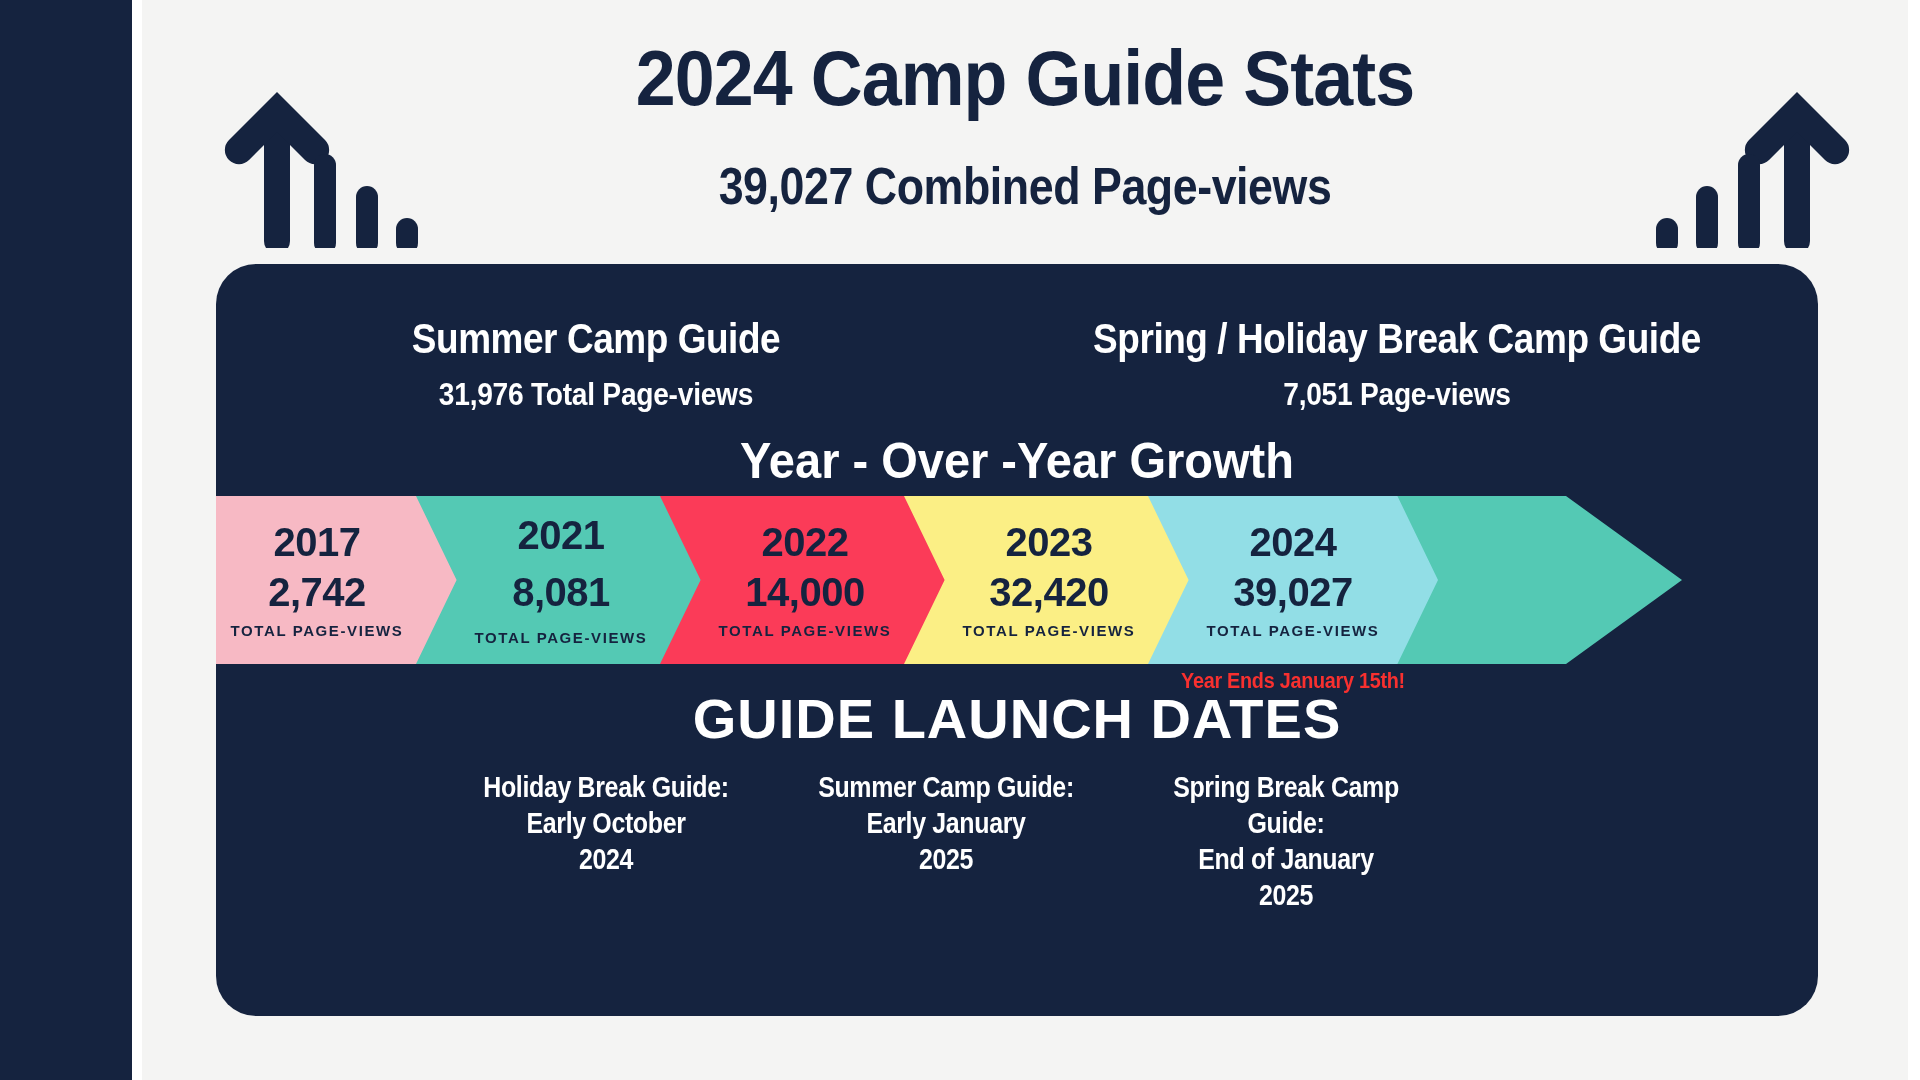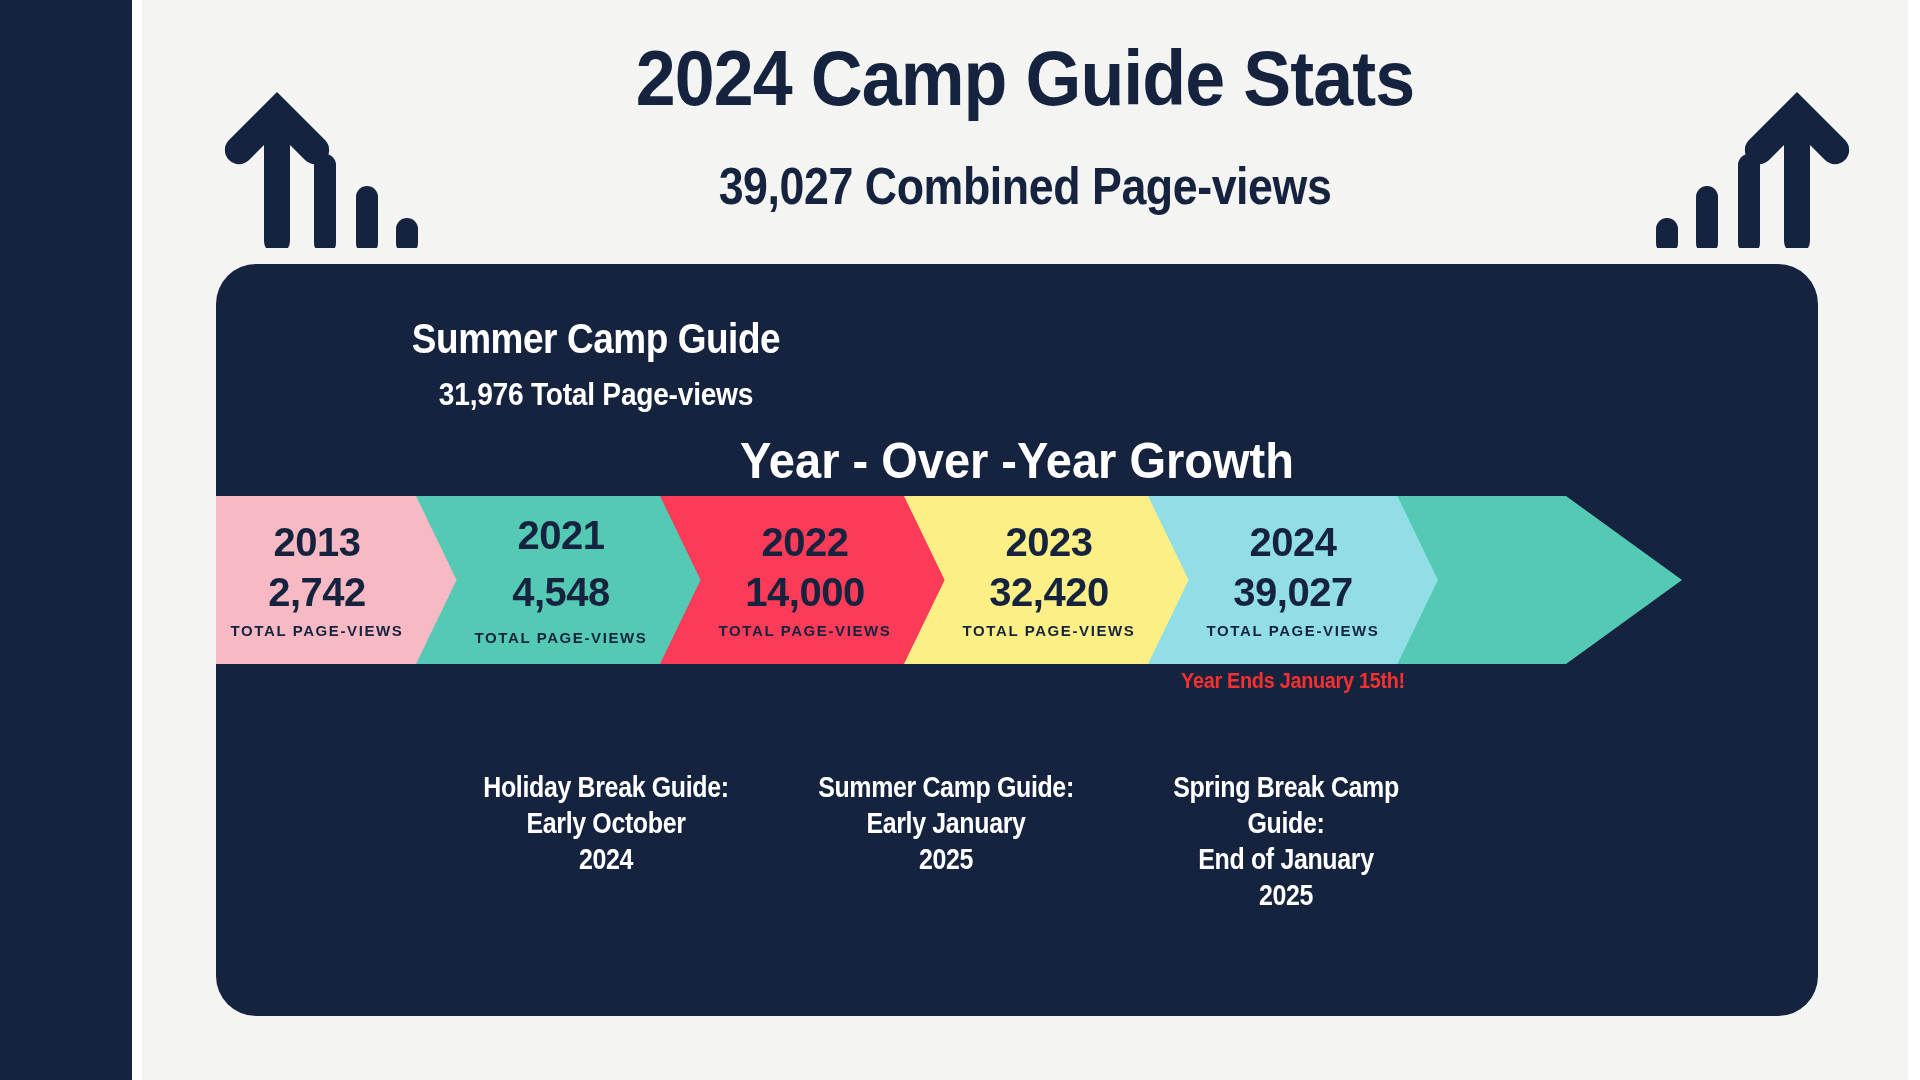--- a/index.html
+++ b/index.html
@@ -300,33 +300,37 @@
     </div>
   </div>
 
   <div class="card">
 
     <div class="guide-cols">
       <div class="guide-col first">
         <div class="guide-name">Summer Camp Guide</div>
         <div class="guide-views">31,976 Total Page-views</div>
       </div>
+      <div class="guide-col second">
+        <div class="guide-name">Spring / Holiday Break Camp Guide</div>
+        <div class="guide-views">7,051 Page-views</div>
+      </div>
     </div>
 
     <div class="yoy">Year - Over -Year Growth</div>
 
     <div class="chev-band" id="chev-band">
         <div class="chev" style="left: -44px; width: 290px; background: rgb(247, 185, 196); z-index: 10;">
-          <div class="chev-year">2013</div>
+          <div class="chev-year">2017</div>
           <div class="chev-value">2,742</div>
           <div class="chev-label">TOTAL PAGE-VIEWS</div>
         </div>
         <div class="chev" style="left: 200px; width: 290px; background: rgb(84, 201, 180); z-index: 11; gap: 7px;">
           <div class="chev-year">2021</div>
-          <div class="chev-value">4,548</div>
+          <div class="chev-value">8,081</div>
           <div class="chev-label">TOTAL PAGE-VIEWS</div>
         </div>
         <div class="chev" style="left: 444px; width: 290px; background: rgb(251, 59, 88); z-index: 12;">
           <div class="chev-year">2022</div>
           <div class="chev-value">14,000</div>
           <div class="chev-label">TOTAL PAGE-VIEWS</div>
         </div>
         <div class="chev" style="left: 688px; width: 290px; background: rgb(251, 239, 133); z-index: 13;">
           <div class="chev-year">2023</div>
           <div class="chev-value">32,420</div>
@@ -335,20 +339,21 @@
         <div class="chev" style="left: 932px; width: 290px; background: rgb(146, 222, 230); z-index: 14;">
           <div class="chev-year">2024</div>
           <div class="chev-value">39,027</div>
           <div class="chev-label">TOTAL PAGE-VIEWS</div>
         </div>
         <div class="chev-tail" style="left: 1176px; width: 290px; background: rgb(84, 201, 180); z-index: 9;"></div>
       </div>
 
     <div class="year-end-note" id="year-end-note" style="left: 927px; z-index: 40;">Year Ends January 15th!</div>
 
+    <div class="launch-title">GUIDE LAUNCH DATES</div>
 
     <div class="launch-cols">
       <div class="launch-col">
         <div class="launch-head">Holiday Break Guide:</div>
         <div class="launch-when">Early October</div>
         <div class="launch-year">2024</div>
       </div>
       <div class="launch-col">
         <div class="launch-head">Summer Camp Guide:</div>
         <div class="launch-when">Early January</div>

